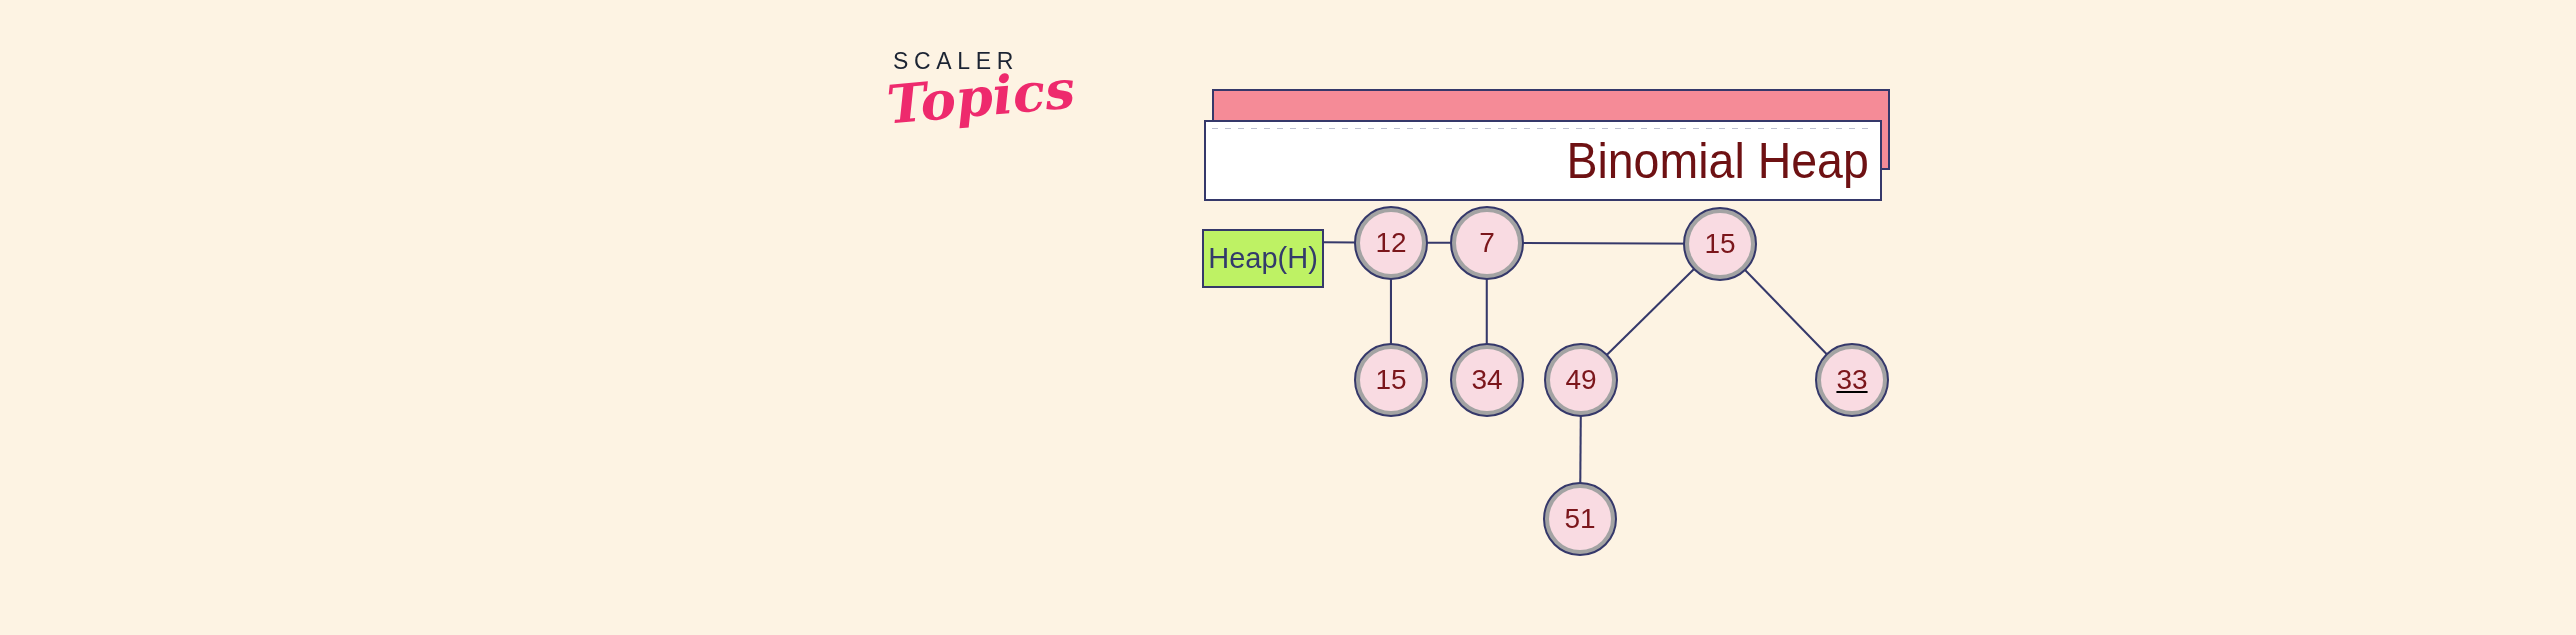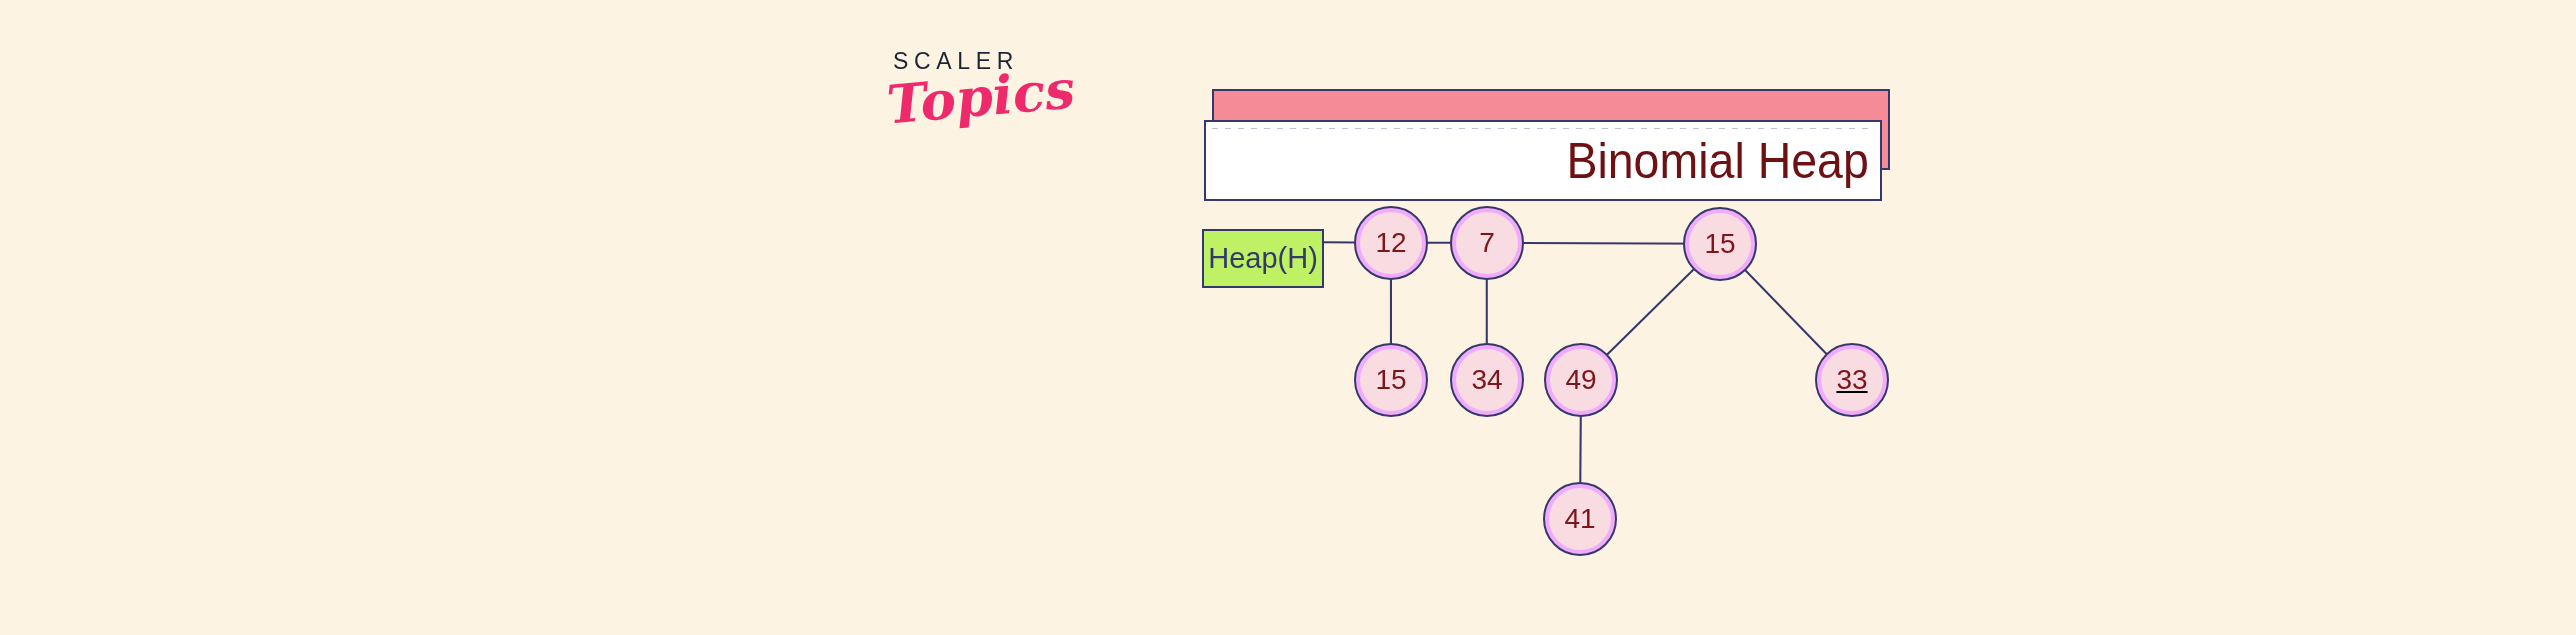--- a/index.html
+++ b/index.html
@@ -61,21 +61,21 @@
   .heap-label-text { font-size: 29px; color: #333a6b; white-space: nowrap; }
 
   
   svg.edges { position: absolute; left: 0; top: 0; }
   svg.edges line { stroke: #35386a; stroke-width: 4; }
 
   
   .node {
     position: absolute; width: 74px; height: 74px;
     border-radius: 50%;
-    background: #f0abfc;
+    background: #a3a3a3;
     border: 2.1px solid #35386a; box-sizing: border-box;
     display: flex; align-items: center; justify-content: center;
   }
   .node::before {
     content: ""; position: absolute; inset: 3.6px; border-radius: 50%;
     background: #f9dbe2;
   }
   .node-value { position: relative; z-index: 1; font-size: 28px; color: #7b161b; }
 
   .n-12      { left: 1354px; top: 206px; }
@@ -132,17 +132,17 @@
   <div class="node n-25">
     <span class="node-value">34</span>
   </div>
   <div class="node n-28">
     <span class="node-value">49</span>
   </div>
   <div class="node n-33">
     <span class="node-value">33</span>
   </div>
   <div class="node n-41">
-    <span class="node-value">41</span>
+    <span class="node-value">51</span>
   </div>
 
 </div>
 
 
 </body></html>

